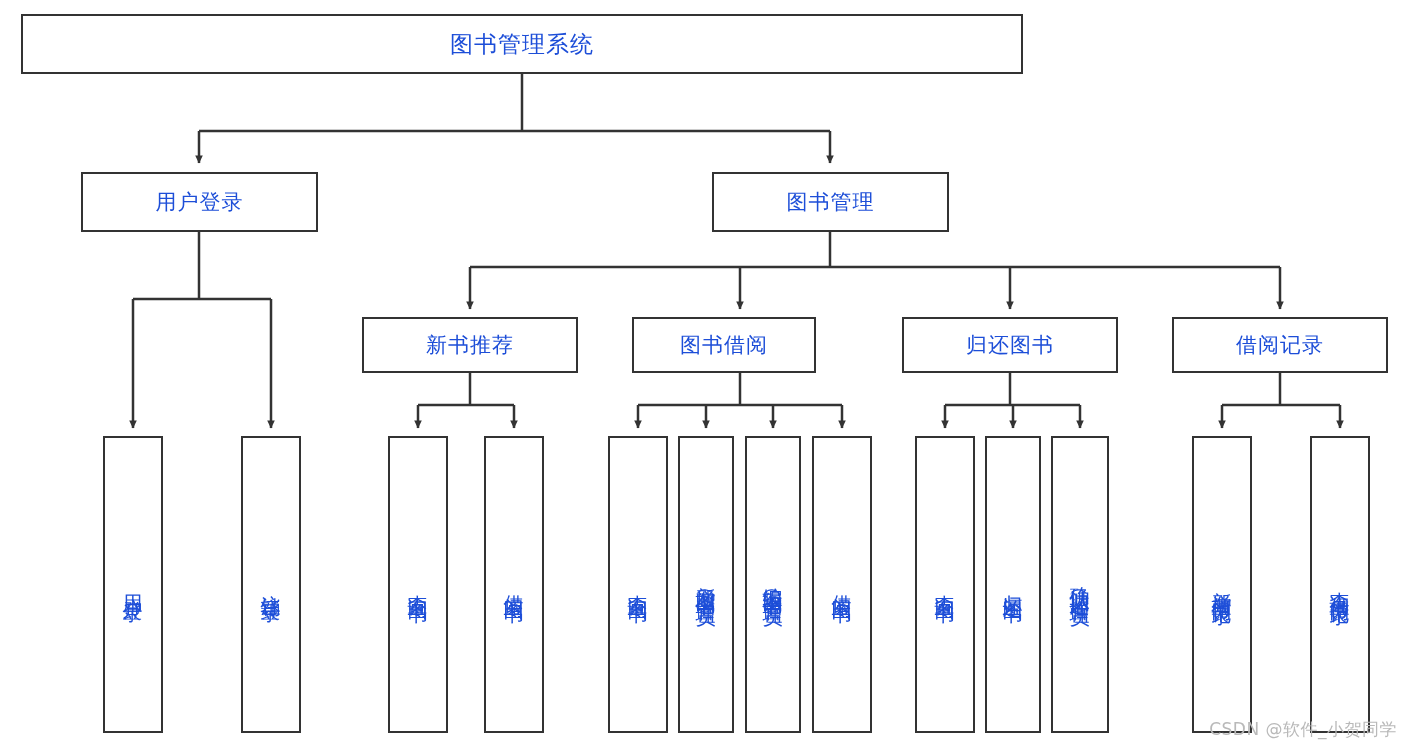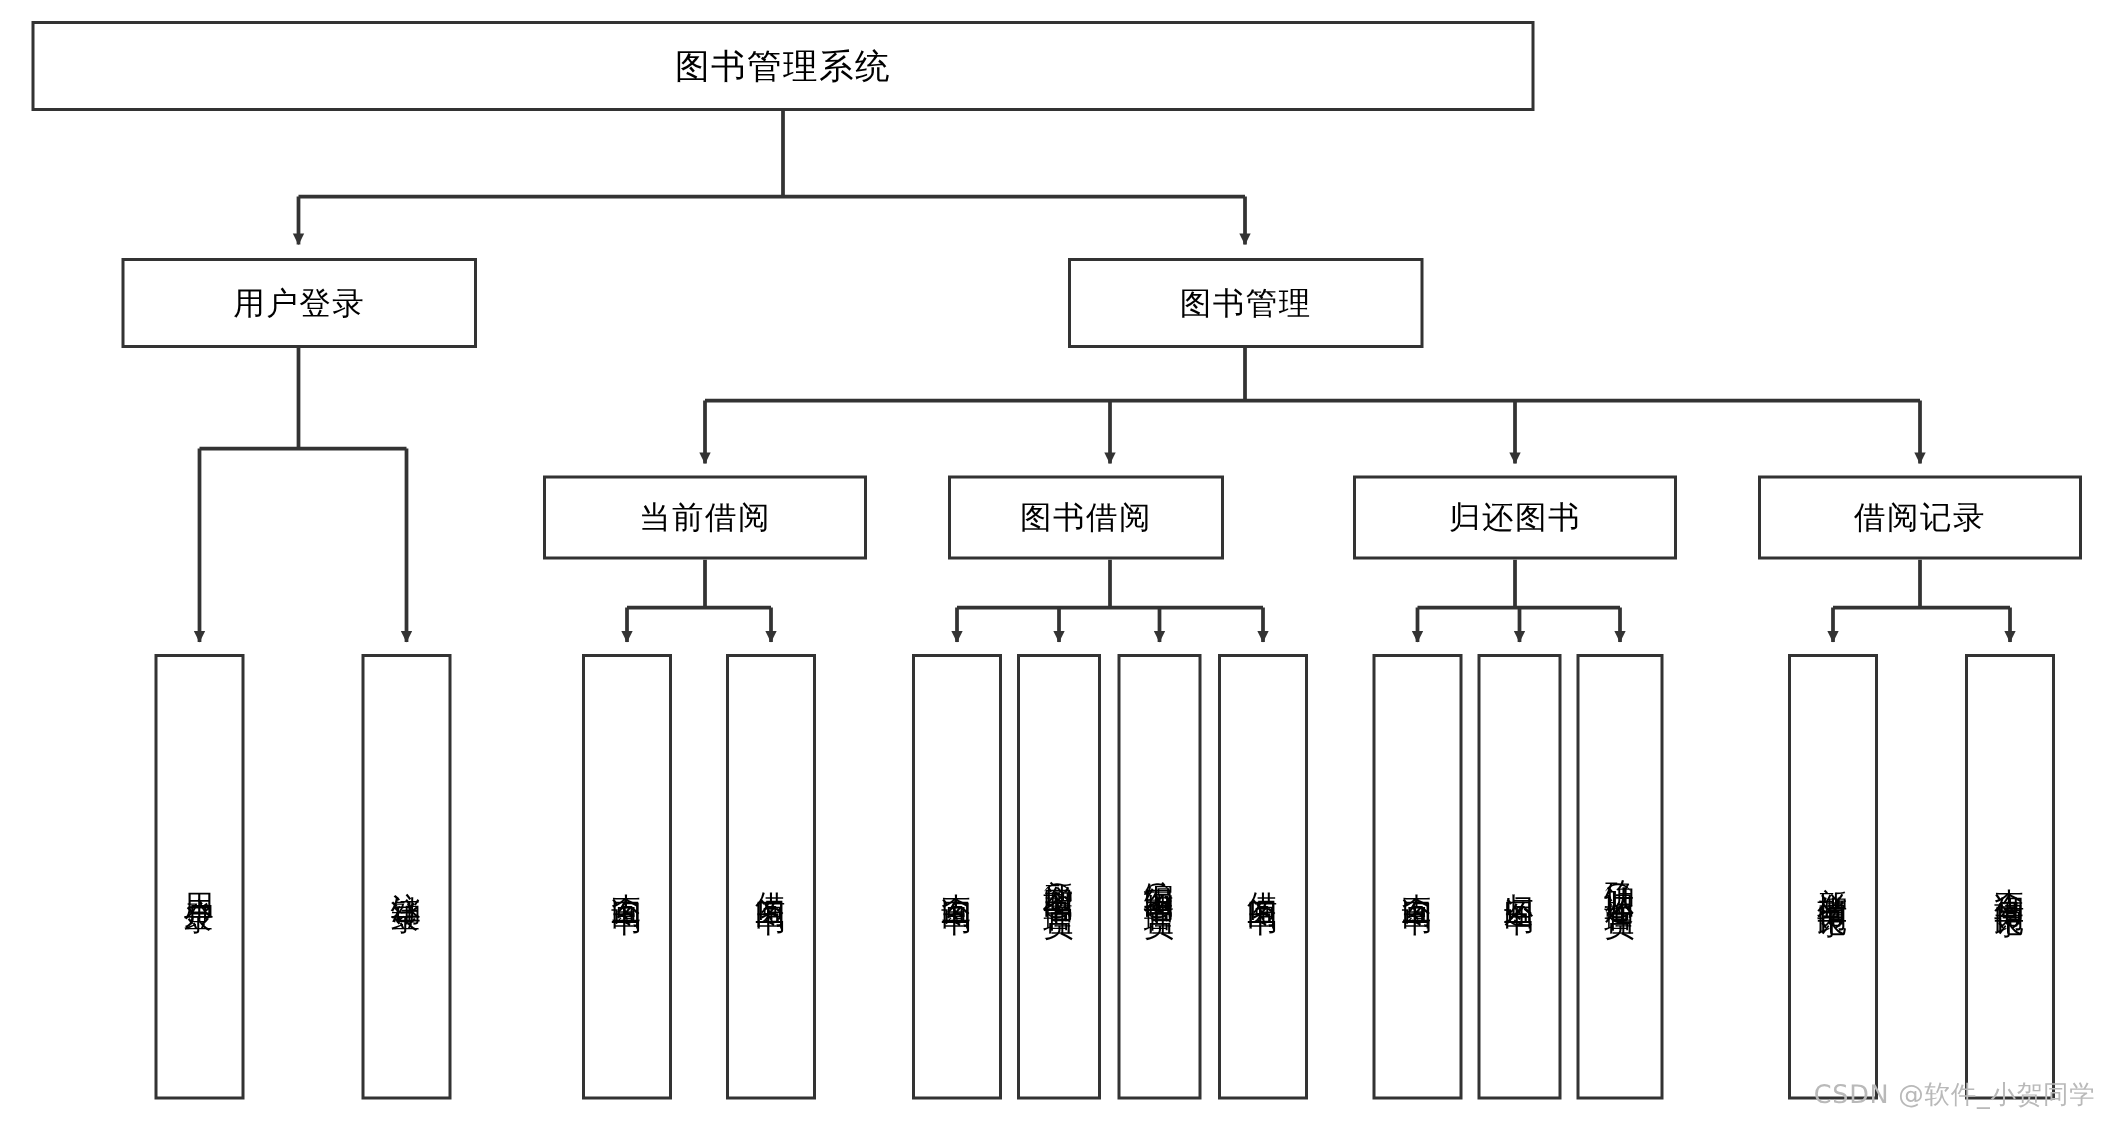--- a/index.html
+++ b/index.html
@@ -27,21 +27,21 @@
     pointer-events: none;
   }
   .node {
     position: absolute;
     box-sizing: border-box;
     background: #ffffff;
     border: 2.5px solid #333333;
     display: flex;
     align-items: center;
     justify-content: center;
-    color: #000000;
+    color: #1d4ed8;
     text-align: center;
     z-index: 2;
   }
   .node-root {
     font-size: 23px;
     letter-spacing: 1px;
   }
   .node-l1 {
     font-size: 21px;
     letter-spacing: 1px;
@@ -134,21 +134,21 @@
   </div>
 
   <div class="node node-l1" style="left:81px; top:172px; width:237px; height:60px;">
     <span>用户登录</span>
   </div>
   <div class="node node-l1" style="left:712px; top:172px; width:237px; height:60px;">
     <span>图书管理</span>
   </div>
 
   <div class="node node-l2" style="left:362px; top:317px; width:216px; height:56px;">
-    <span>当前借阅</span>
+    <span>新书推荐</span>
   </div>
   <div class="node node-l2" style="left:632px; top:317px; width:184px; height:56px;">
     <span>图书借阅</span>
   </div>
   <div class="node node-l2" style="left:902px; top:317px; width:216px; height:56px;">
     <span>归还图书</span>
   </div>
   <div class="node node-l2" style="left:1172px; top:317px; width:216px; height:56px;">
     <span>借阅记录</span>
   </div>

